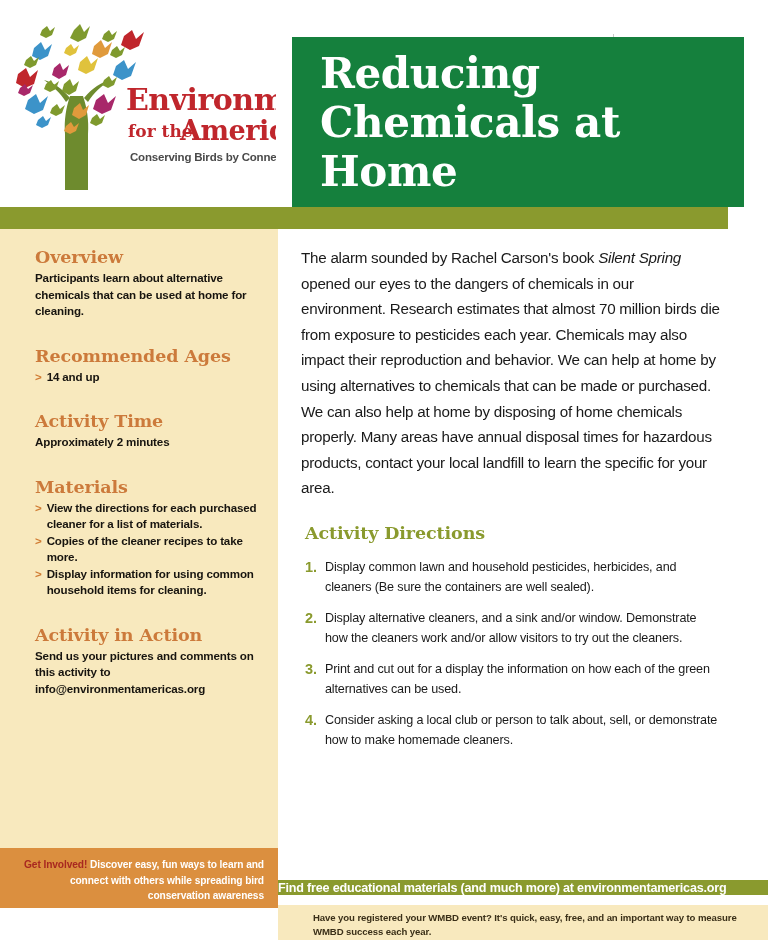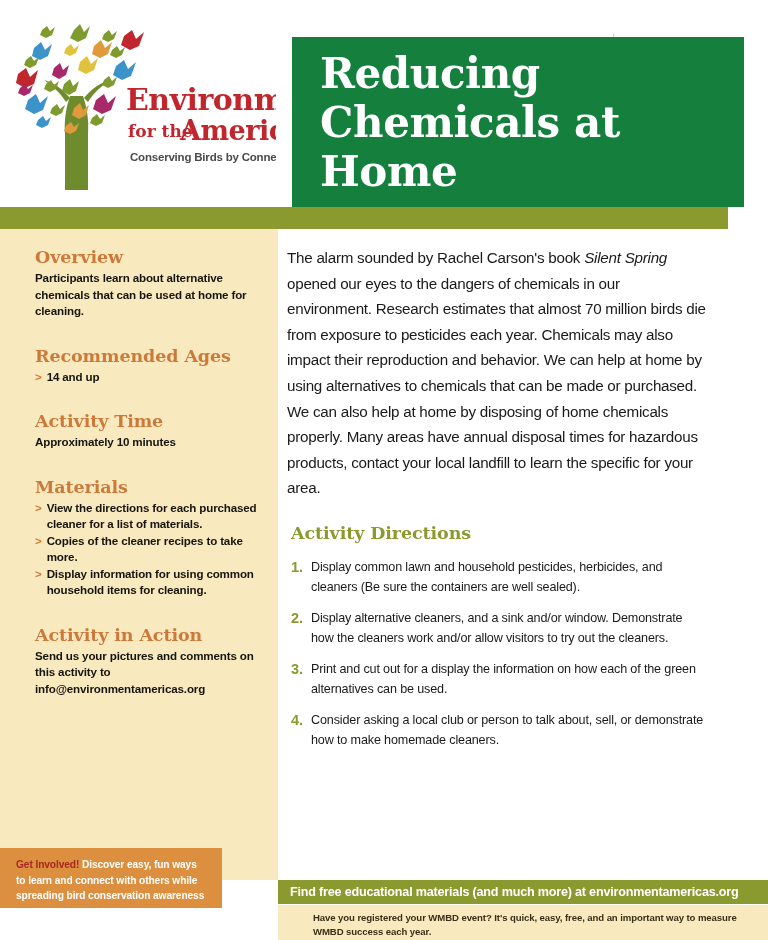--- a/index.html
+++ b/index.html
@@ -121,21 +121,21 @@
   }
   .chev {
     color: #D07B32;
     font-weight: bold;
     flex: 0 0 auto;
   }
 
   
   .main {
     position: absolute;
-    left: 287px;
+    left: 301px;
     top: 245px;
     width: 420px;
   }
   .intro {
     color: #1a1a1a;
     font-family: "Liberation Sans", sans-serif;
     font-size: 15.2px;
     line-height: 25.6px;
     margin: 0;
     letter-spacing: -0.25px;
@@ -173,46 +173,46 @@
     font-size: 12.6px;
     line-height: 20px;
     letter-spacing: -0.15px;
   }
 
   
   .footer-left {
     position: absolute;
     left: 0;
     top: 848px;
-    width: 222px;
+    width: 278px;
     height: 60px;
     background: #DB8F3F;
     box-sizing: border-box;
     padding: 9px 14px 0 16px;
+    text-align: right;
   }
   .fl-text {
     color: #ffffff;
     font-family: "Liberation Sans", sans-serif;
     font-weight: bold;
     font-size: 10.2px;
     line-height: 15.5px;
     letter-spacing: -0.1px;
   }
   .fl-strong { color: #A82820; }
 
   .footer-greenbar {
     position: absolute;
     left: 278px;
     top: 880px;
     width: 490px;
-    height: 24px;
+    height: 15px;
     background: #8A9A2E;
     display: flex;
     align-items: center;
-    padding-left: 12px;
     box-sizing: border-box;
   }
   .fg-text {
     color: #ffffff;
     font-family: "Liberation Sans", sans-serif;
     font-weight: bold;
     font-size: 12.6px;
     letter-spacing: -0.2px;
   }
   .footer-note {
@@ -303,21 +303,21 @@
   <div class="side-group">
     <h2 class="side-h">Recommended Ages</h2>
     <div class="bullet-row">
       <span class="chev">&gt;</span>
       <span>14 and up</span>
     </div>
   </div>
 
   <div class="side-group">
     <h2 class="side-h">Activity Time</h2>
-    <p class="side-p">Approximately 10 minutes</p>
+    <p class="side-p">Approximately 2 minutes</p>
   </div>
 
   <div class="side-group">
     <h2 class="side-h">Materials</h2>
     <div class="bullet-row">
       <span class="chev">&gt;</span>
       <span>View the directions for each purchased cleaner for a list of materials.</span>
     </div>
     <div class="bullet-row">
       <span class="chev">&gt;</span>

